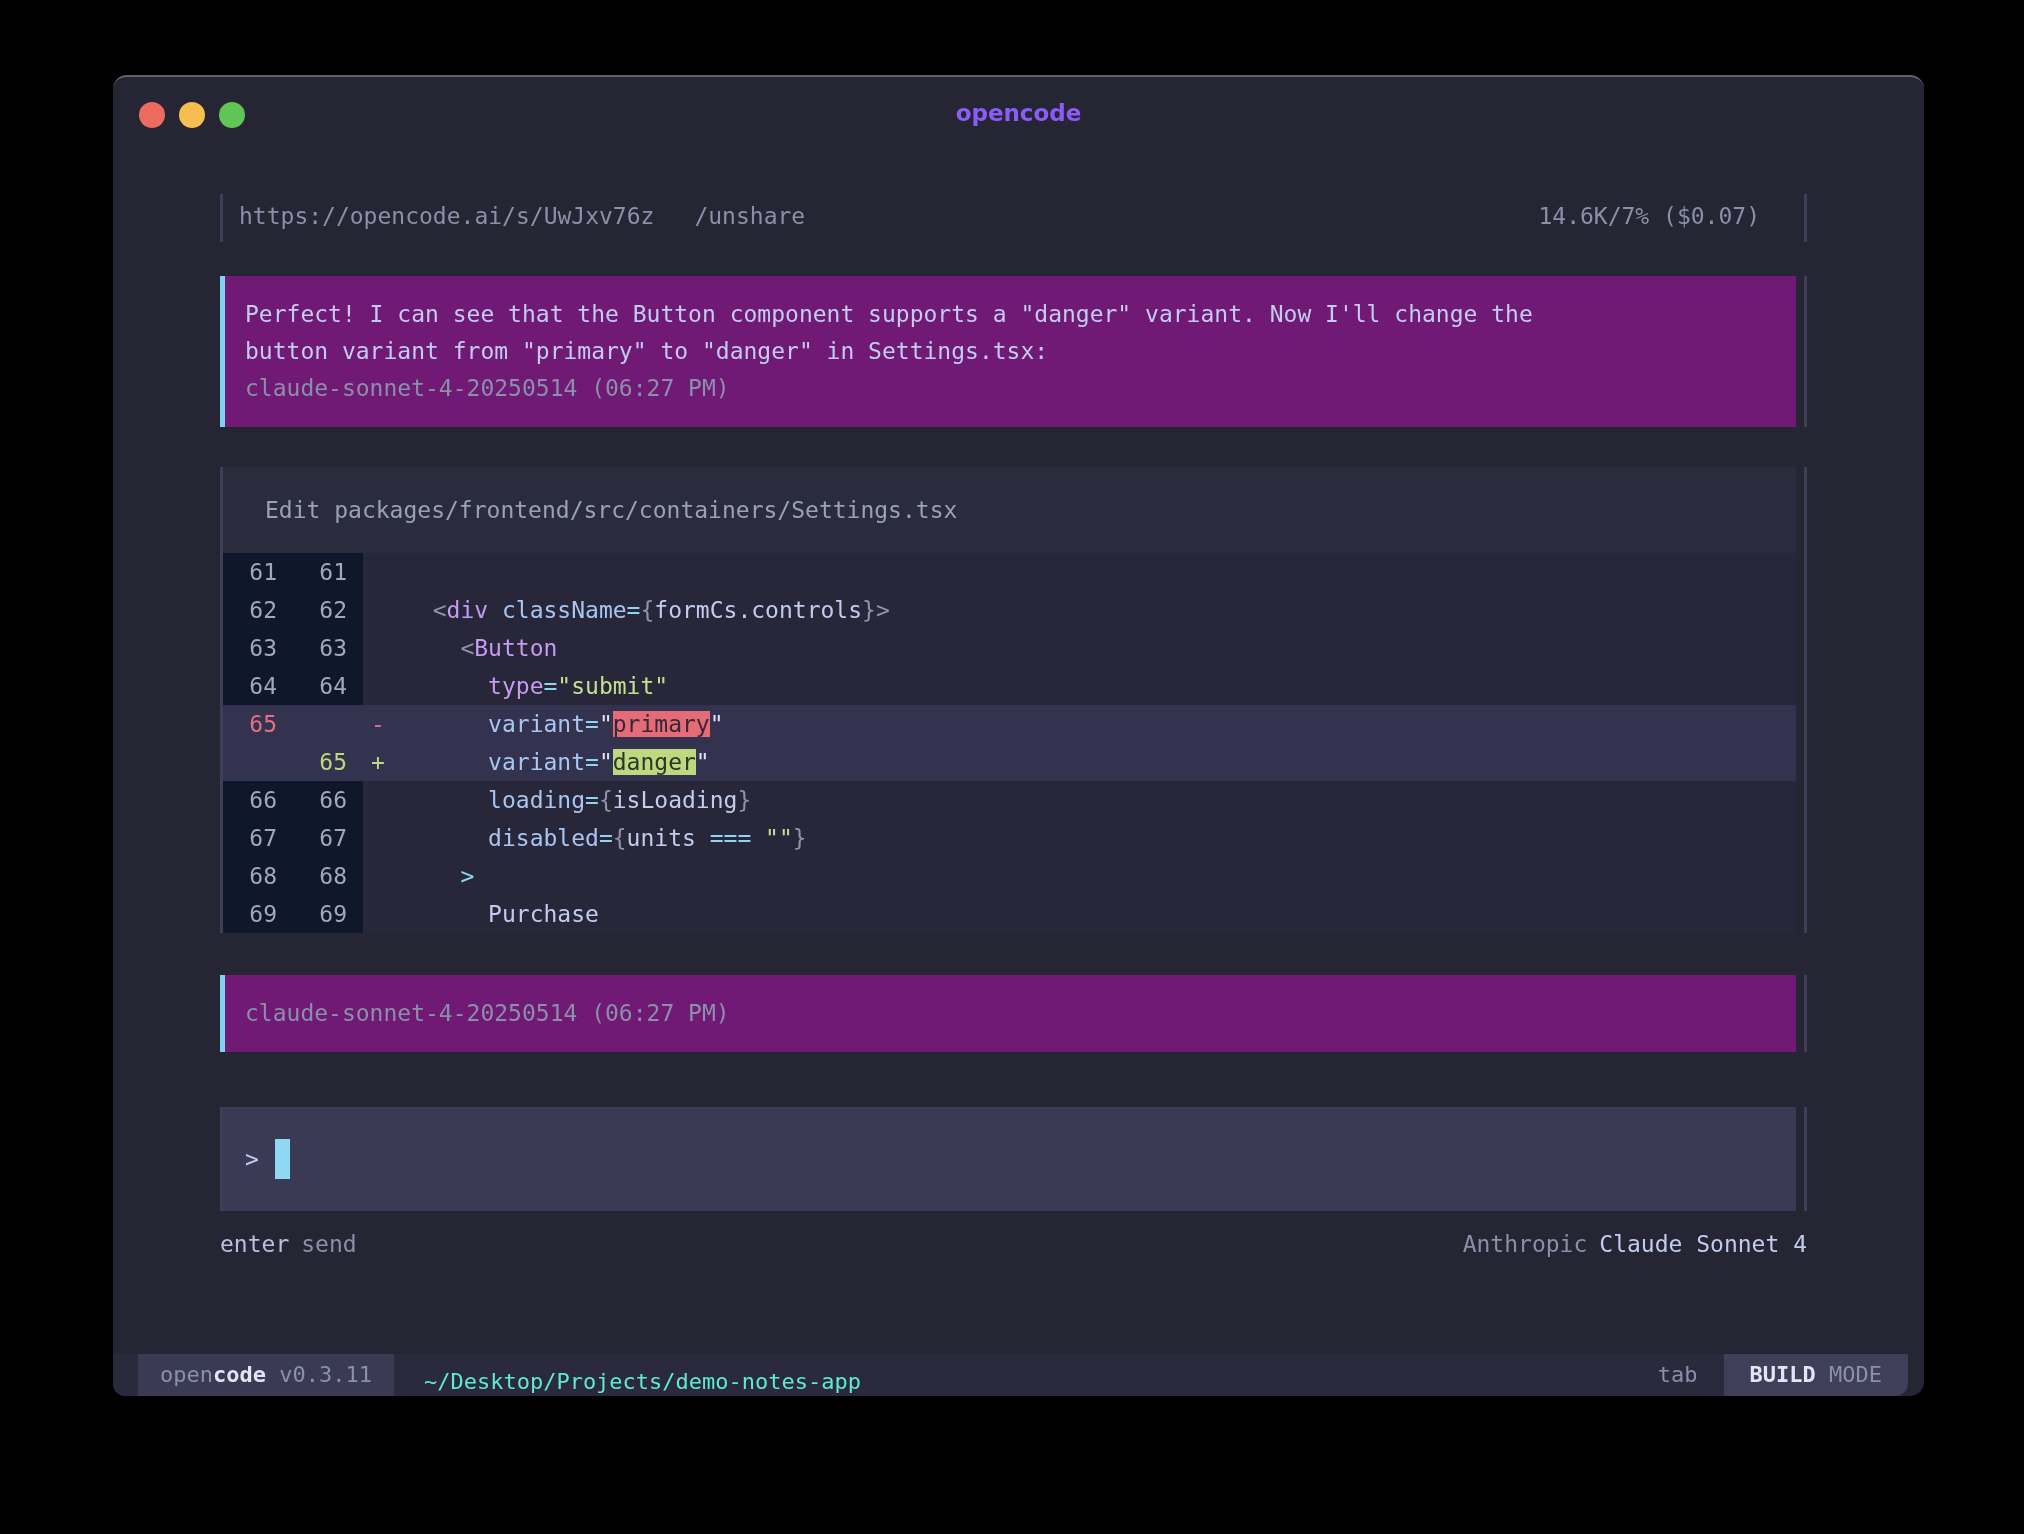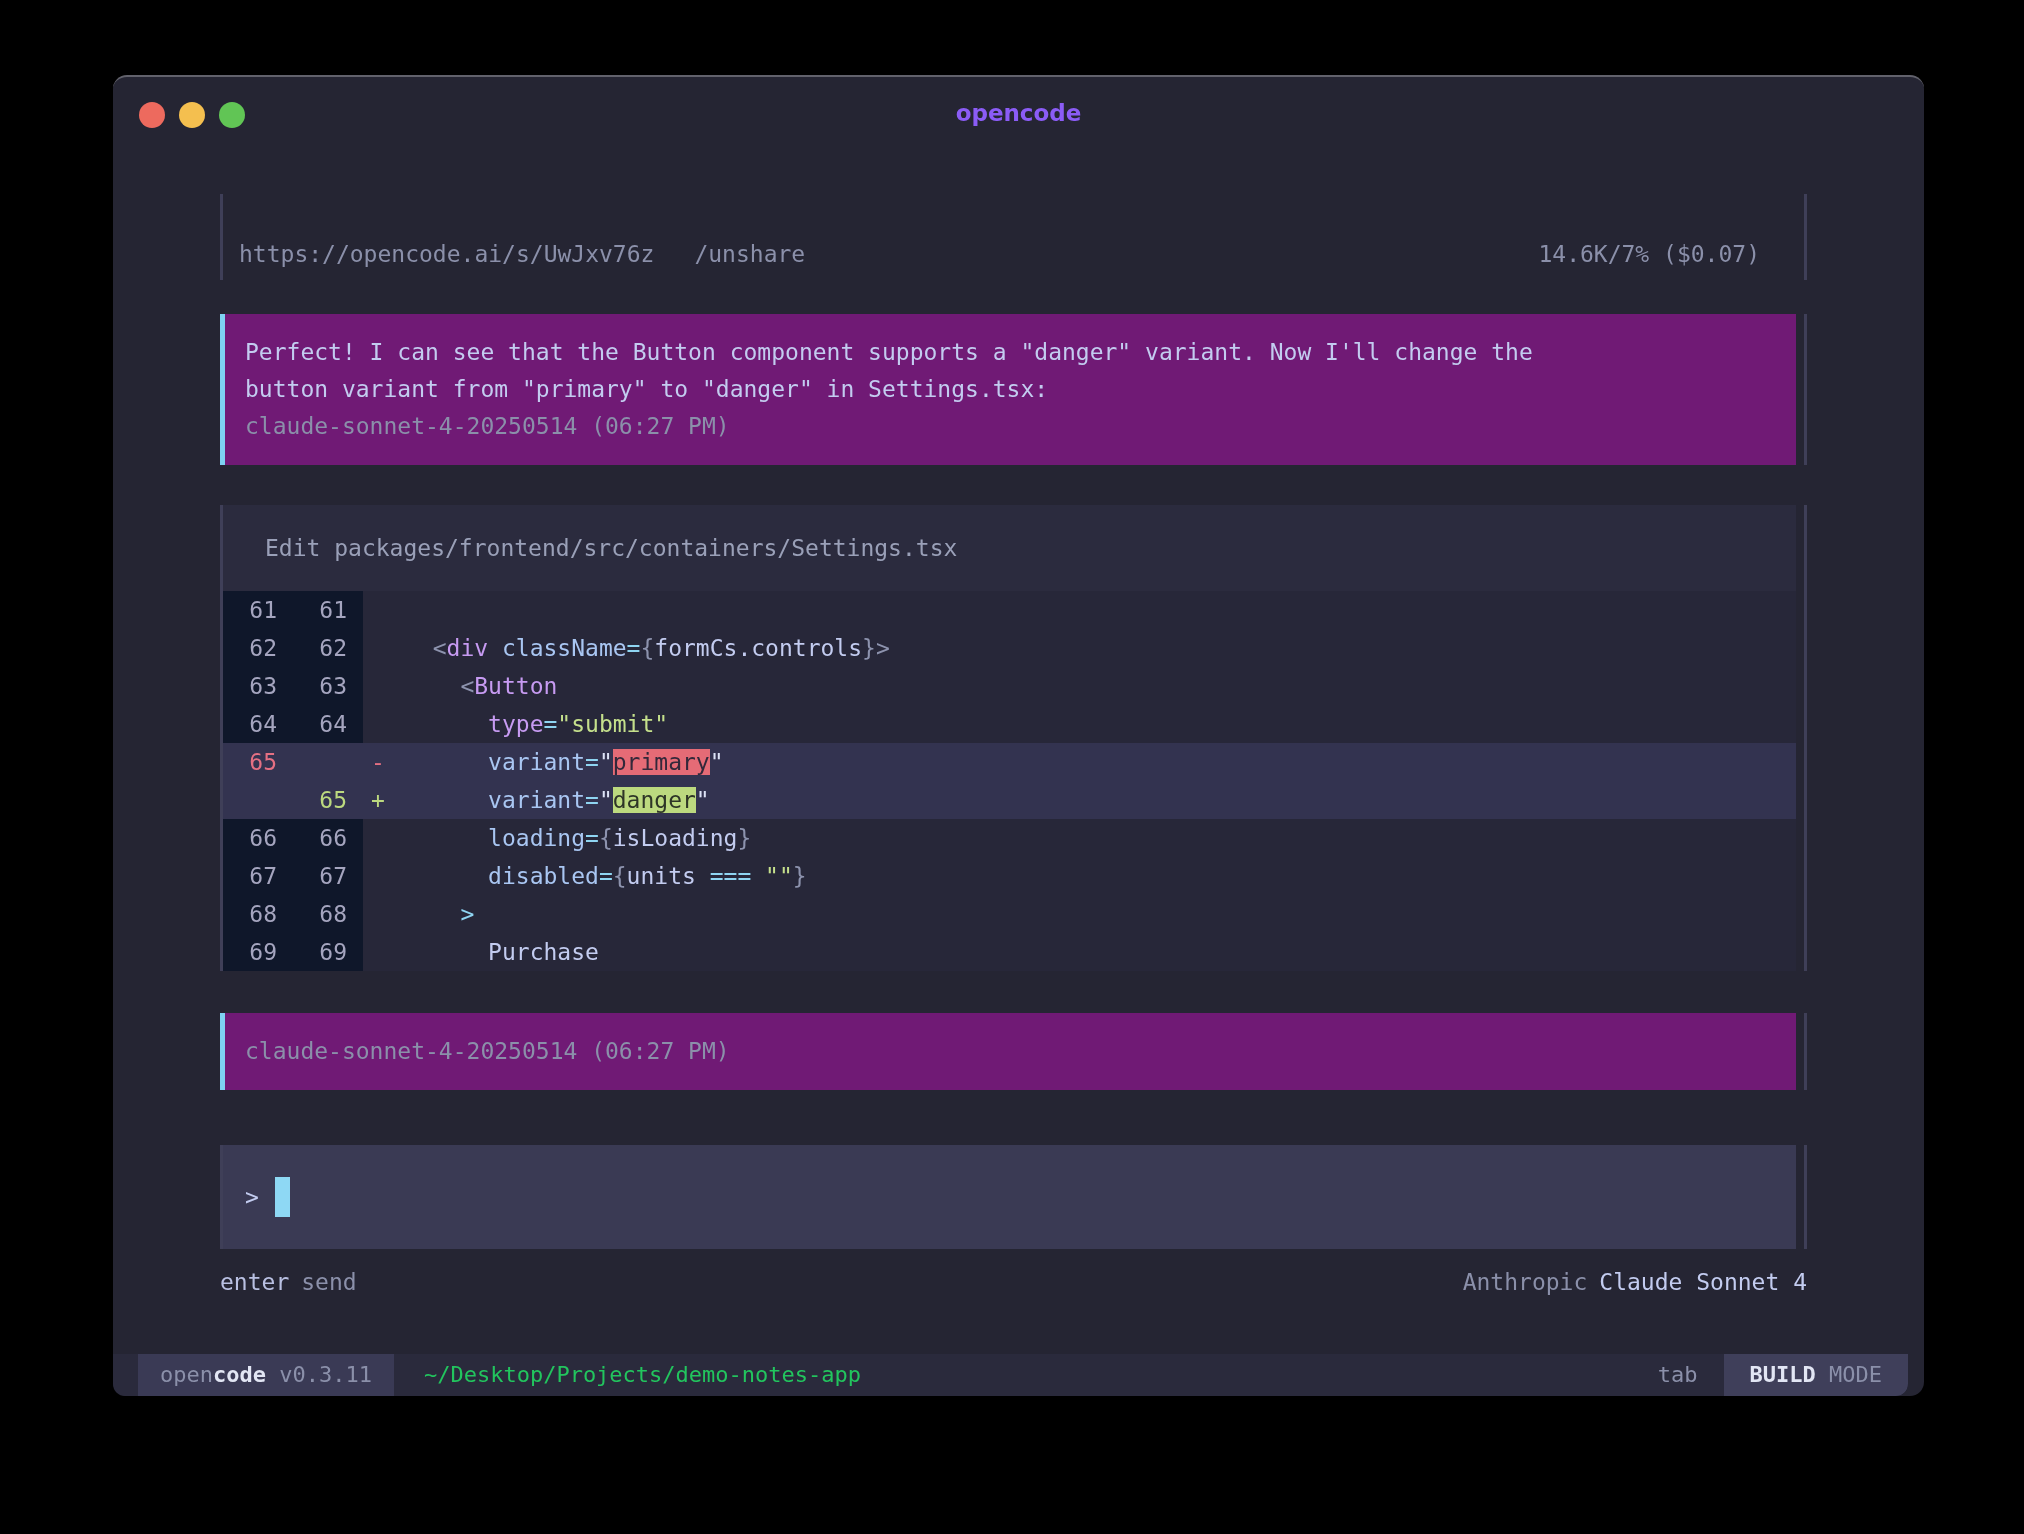--- a/index.html
+++ b/index.html
@@ -16,21 +16,21 @@
           text-align:center;color:#8b5cf6;font-family:"DejaVu Sans","Liberation Sans",sans-serif;
           font-weight:bold;font-size:23px;}
   
   .content{position:absolute;left:107px;top:117px;width:1587px;}
   .blockwrap{position:relative;}
   .blockwrap::after{content:"";position:absolute;right:0;top:0;bottom:0;width:3px;background:#3f3f58;}
   .blockinner{margin-right:11px;}
   
   .hdr{border-left:3px solid #3f3f58;padding:4px 36px 8px 16px;}
   .hdr-title{color:#ced6f4;font-weight:bold;font-size:23px;line-height:36px;}
-  .hdr-sub{display:flex;justify-content:space-between;color:#8b90aa;font-size:23px;line-height:36px;margin-top:38px;}
+  .hdr-sub{display:flex;justify-content:space-between;color:#8b90aa;font-size:23px;line-height:36px;}
   .hdr-unshare{margin-left:40px;}
   .gap34{height:34px;} .gap40{height:40px;} .gap42{height:42px;} .gap55{height:55px;}
   
   .msg{border-left:5px solid #7ed2f2;background:#701a75;padding:20px 36px 20px 20px;}
   .msg-line{color:#c3ccf0;font-size:23px;line-height:37px;white-space:pre;}
   .msg-meta{color:#8b90aa;font-size:23px;line-height:37px;}
   
   .tool{border-left:3px solid #3f3f58;background:#2b2b3e;padding-top:26px;}
   .tool-title{color:#9aa0b8;font-size:23px;line-height:34px;padding-left:42px;margin-bottom:26px;}
   .diff-row{display:flex;height:38px;line-height:38px;font-size:23px;background:#272739;}
@@ -53,21 +53,21 @@
   
   .hints{display:flex;justify-content:space-between;margin-top:16px;font-size:23px;line-height:34px;}
   .hint-left .k{color:#b9c0e2;} .hint-left .a{color:#8b90aa;margin-left:12px;}
   .hint-right .p{color:#8b90aa;} .hint-right .m{color:#c3ccf0;margin-left:12px;}
   
   .statusbar{position:absolute;left:0;right:16px;bottom:0;height:42px;background:#2a2a3c;
              border-radius:0 0 12px 12px;display:flex;align-items:stretch;
              font-size:22px;line-height:42px;overflow:hidden;}
   .sb-pill{background:#3a3a55;padding:0 22px;margin-left:25px;}
   .sb-pill .dim,.sb-dim{color:#8b90aa;} .sb-pill .b{color:#e2e6f4;font-weight:bold;}
-  .sb-path{color:#22c55e;margin-left:30px;flex:1;}
+  .sb-path{color:#5eead4;margin-left:30px;flex:1;margin-top:7px;}
   .sb-tab{color:#8b90aa;margin-right:26px;}
   .sb-mode{background:#3f3f5a;padding:0 26px;border-radius:0 0 12px 0;}
   .sb-mode .b{color:#e2e6f4;font-weight:bold;} .sb-mode .dim{color:#8b90aa;}
 </style>
 </head>
 <body>
 
 <div class="canvas">
   <div class="window">
 

